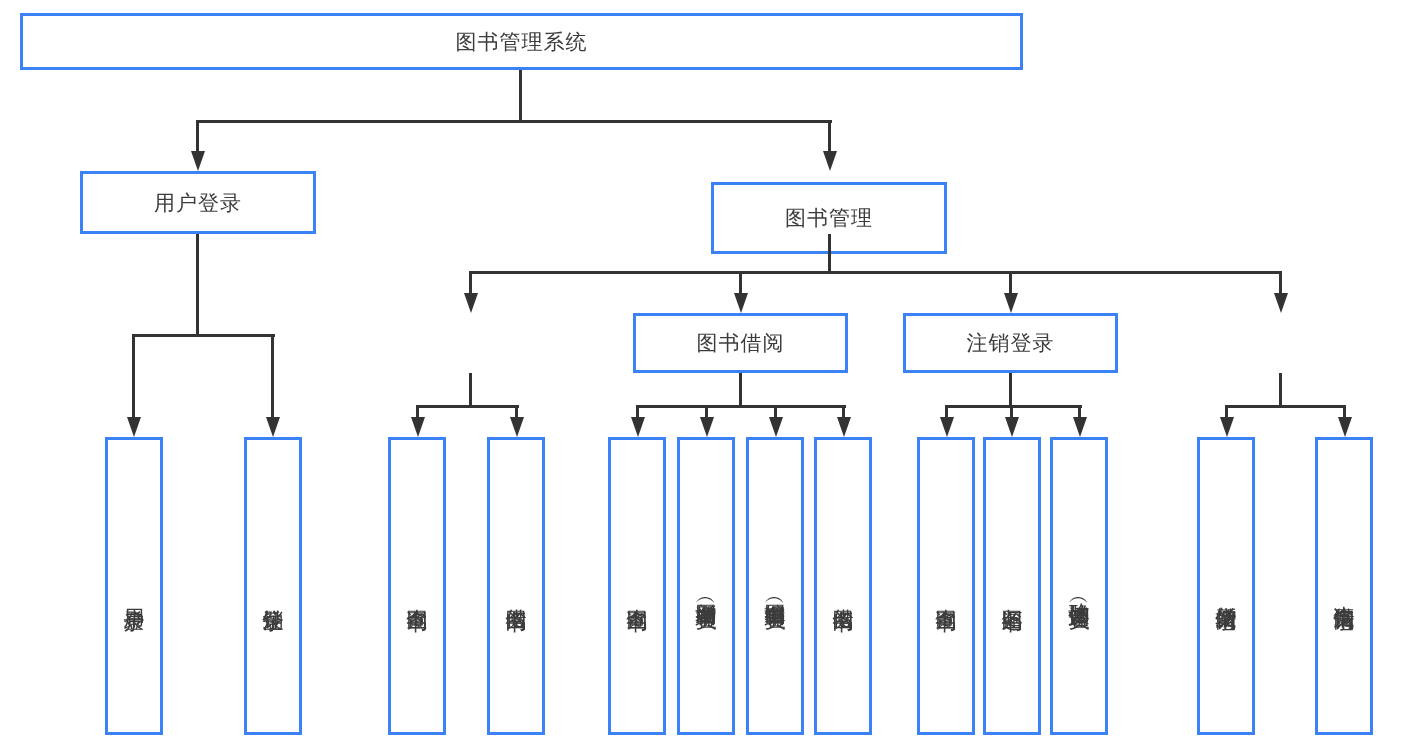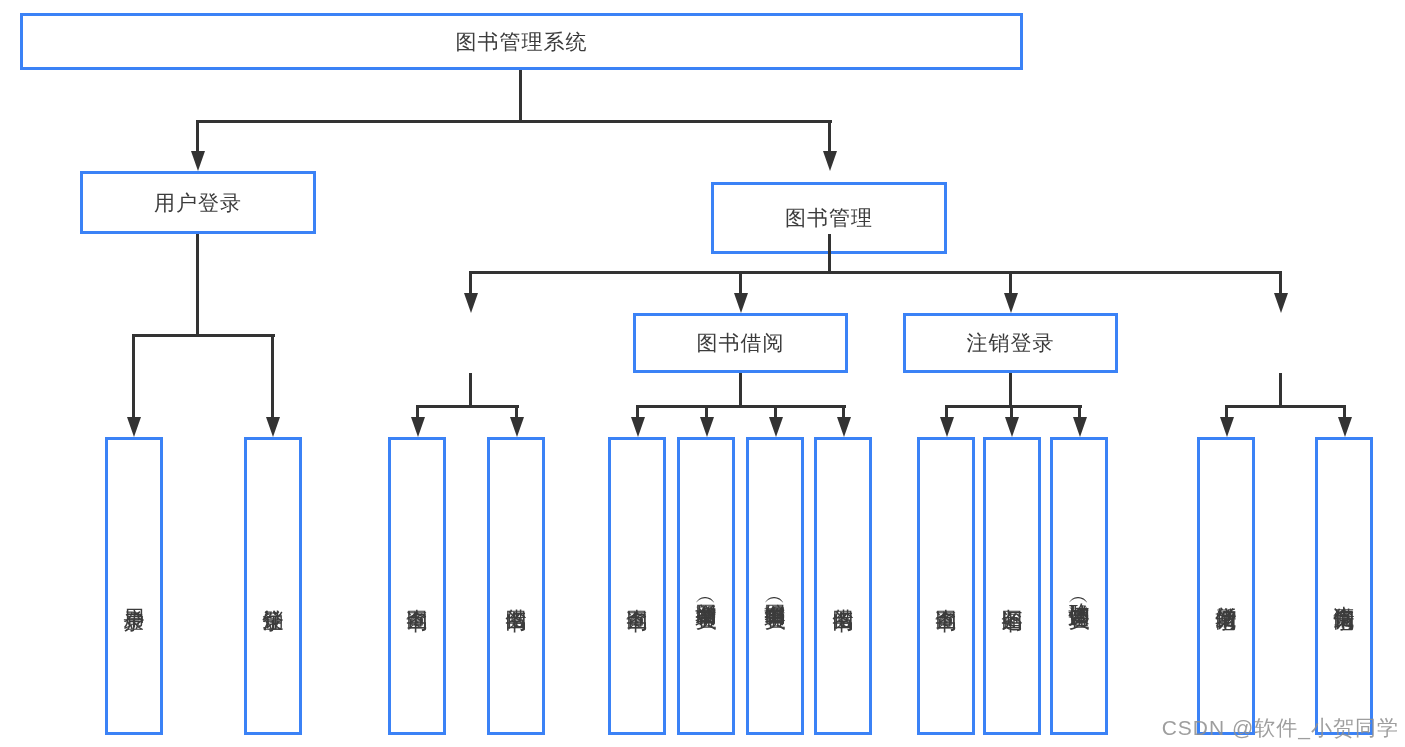--- a/index.html
+++ b/index.html
@@ -151,15 +151,14 @@
     <span class="vtext s9">确认归还（管理员）</span>
   </div>
 
   <div class="box leaf" style="left:1197px">
     <span class="vtext s6">新增借阅记录</span>
   </div>
   <div class="box leaf" style="left:1315px">
     <span class="vtext s6">查询借阅记录</span>
   </div>
 
-  <div class="watermark">CSDN @软件_小贺同学</div>
 
 </div>
 
 </body></html>

